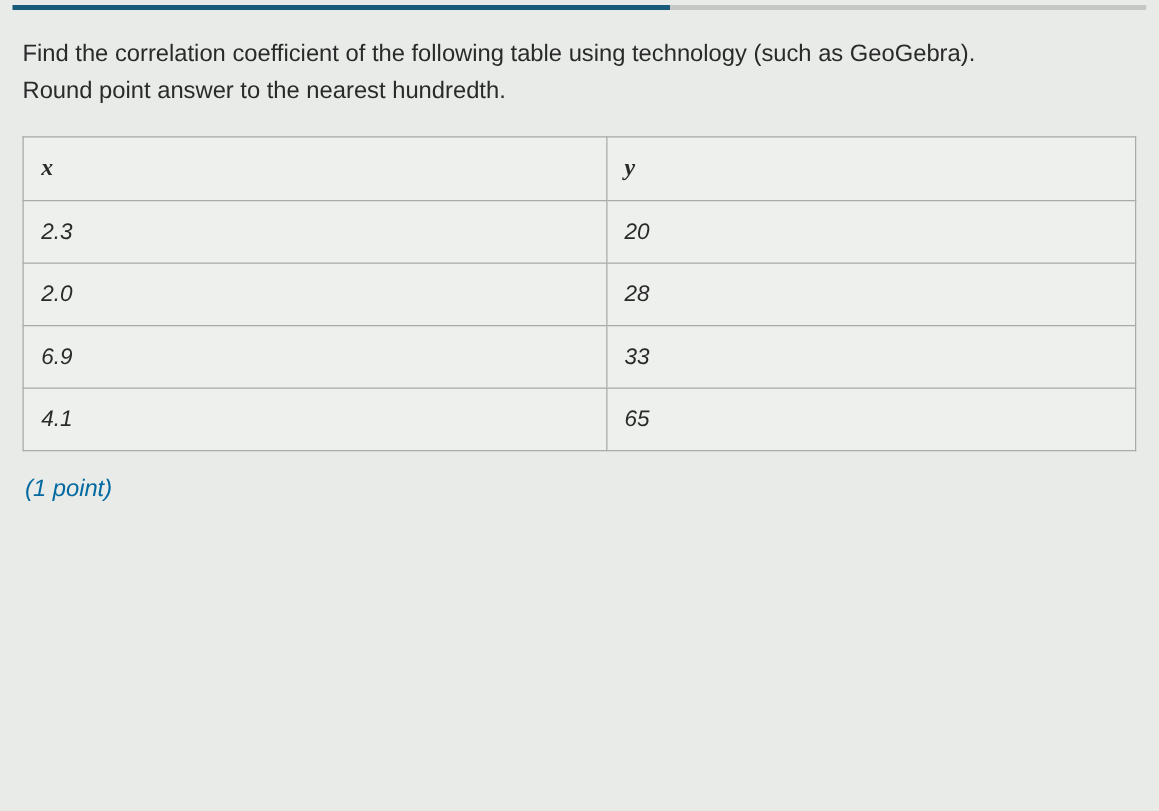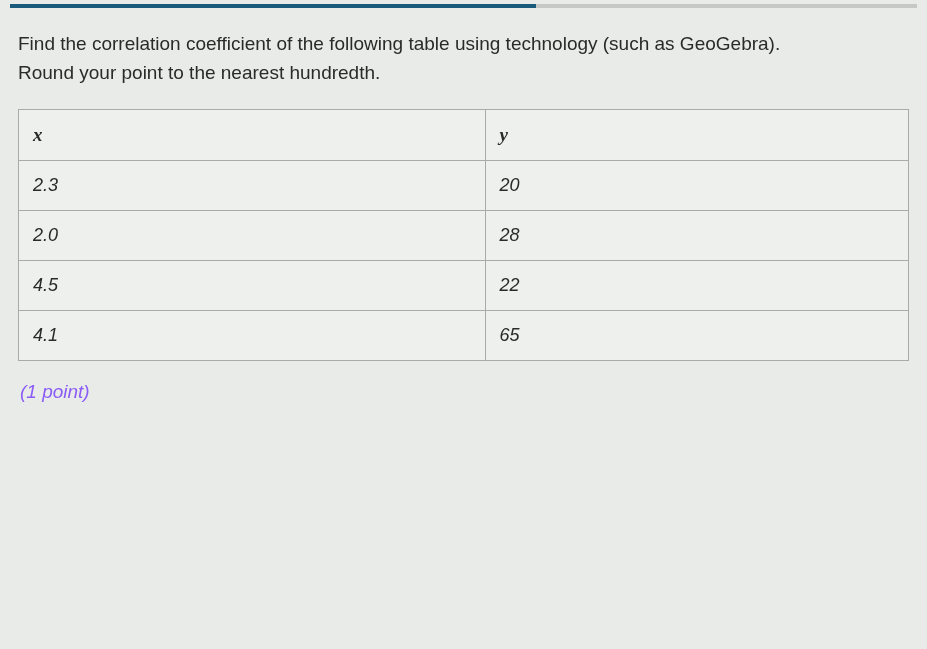--- a/index.html
+++ b/index.html
@@ -45,21 +45,21 @@
     }
     th {
       font-weight: bold;
       font-style: italic;
       font-family: "Times New Roman", serif;
       font-size: 19px;
     }
     .points {
       font-style: italic;
       font-size: 19px;
-      color: #8b5cf6;
+      color: #0369a1;
       margin-bottom: 16px;
       margin-left: 2px;
     }
     .options {
       margin-left: 28px;
     }
     .option {
       display: flex;
       align-items: center;
       margin-bottom: 22px;
@@ -82,42 +82,42 @@
     }
   </style>
 </head>
 <body>
 
 <div class="top-bar"></div>
 
 <div class="content">
   <div class="question-text">
     <span>Find the correlation coefficient of the following table using technology (such as GeoGebra).</span><br>
-    <span>Round your point to the nearest hundredth.</span>
+    <span>Round point answer to the nearest hundredth.</span>
   </div>
 
   <table>
     <thead>
       <tr>
         <th>x</th>
         <th>y</th>
       </tr>
     </thead>
     <tbody>
       <tr>
         <td>2.3</td>
         <td>20</td>
       </tr>
       <tr>
         <td>2.0</td>
         <td>28</td>
       </tr>
       <tr>
-        <td>4.5</td>
-        <td>22</td>
+        <td>6.9</td>
+        <td>33</td>
       </tr>
       <tr>
         <td>4.1</td>
         <td>65</td>
       </tr>
     </tbody>
   </table>
 
   <div class="points">(1 point)</div>
 

